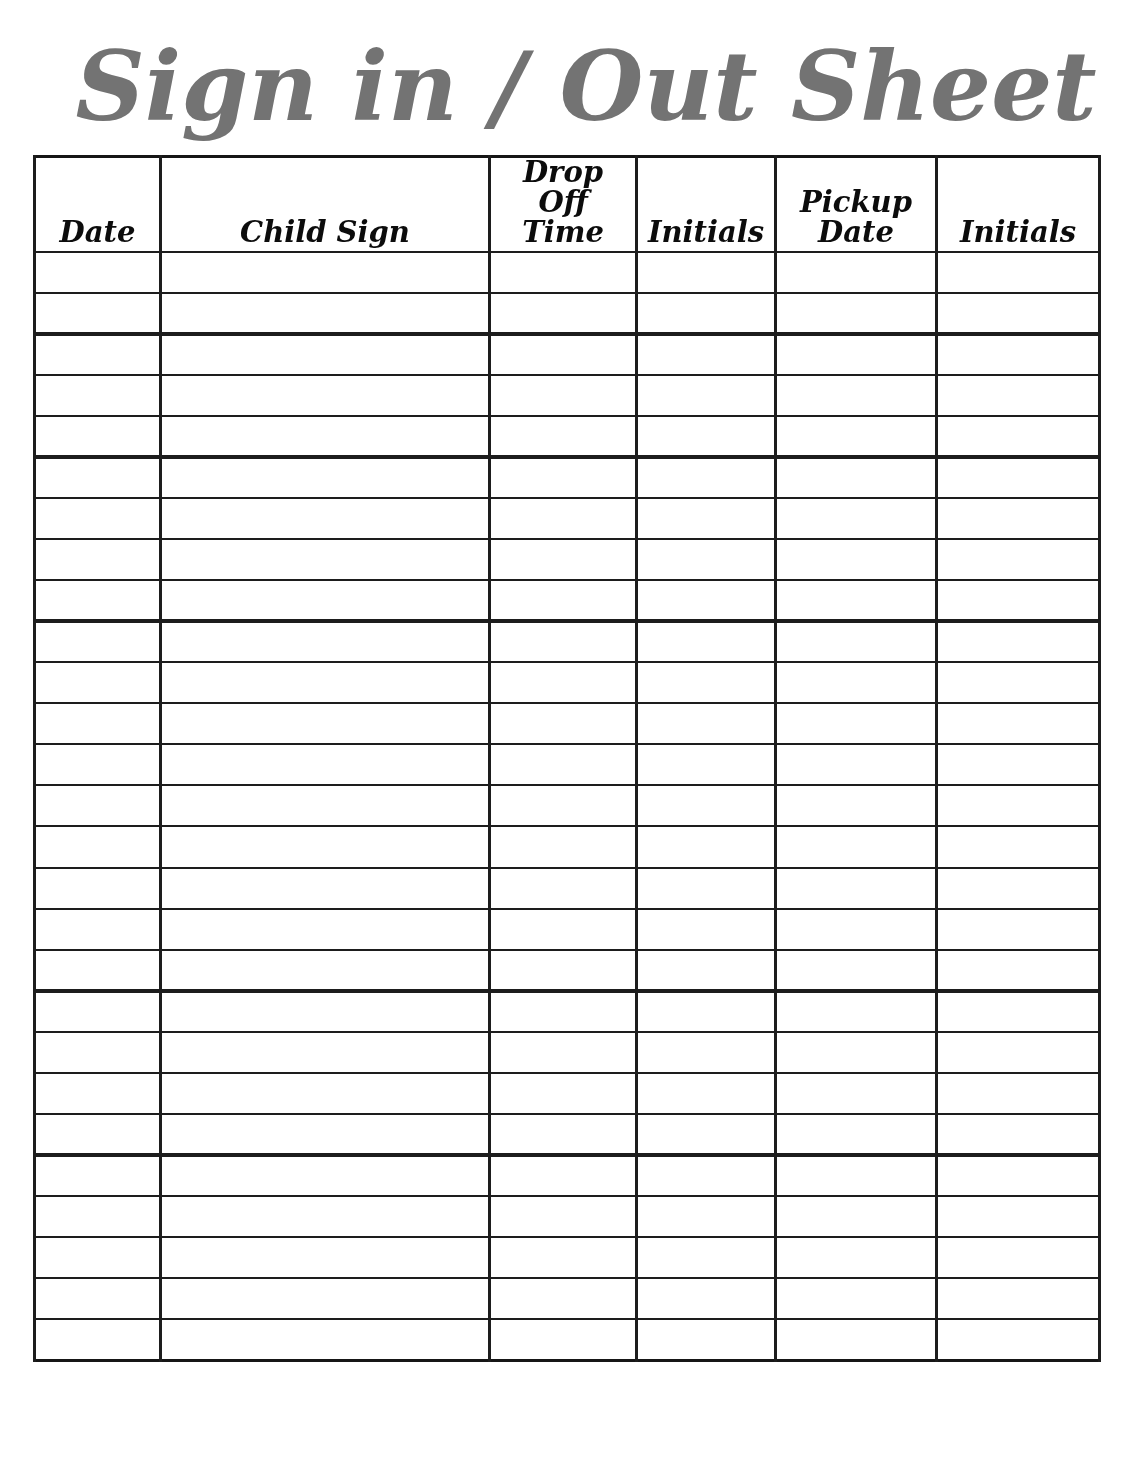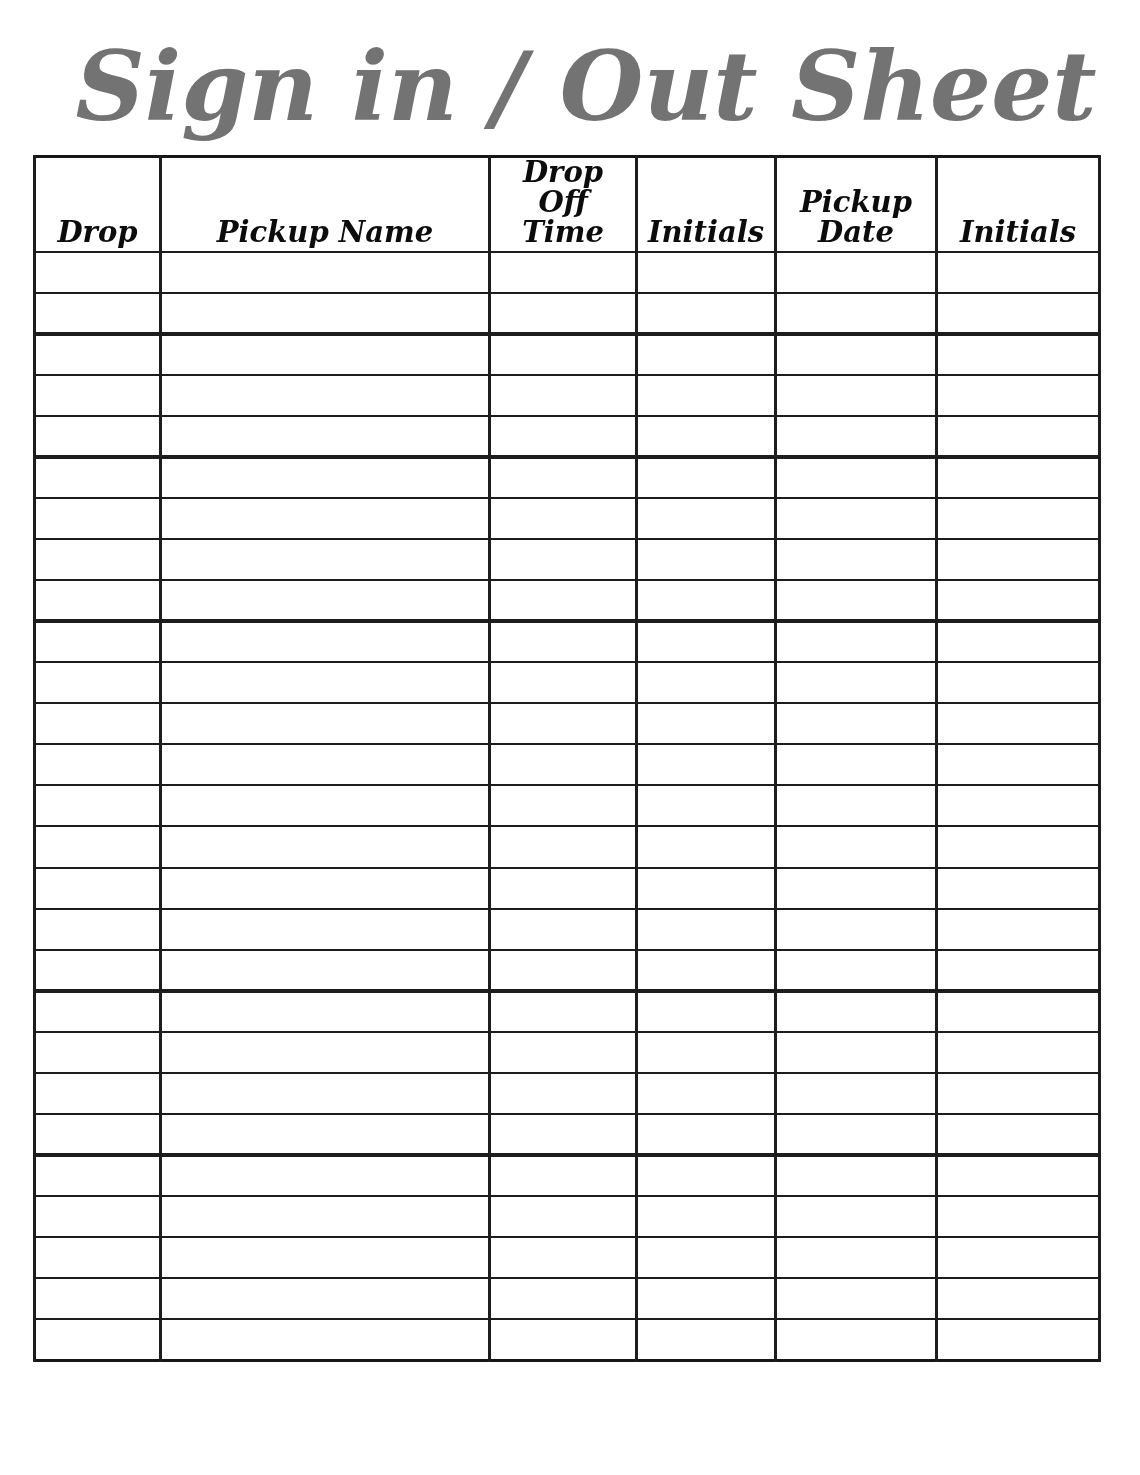--- a/index.html
+++ b/index.html
@@ -88,22 +88,22 @@
     <colgroup>
       <col class="c-date">
       <col class="c-name">
       <col class="c-dropoff">
       <col class="c-init1">
       <col class="c-pickup">
       <col class="c-init2">
     </colgroup>
     <thead>
       <tr>
-        <th>Drop</th>
-        <th>Pickup Name</th>
+        <th>Date</th>
+        <th>Child Sign</th>
         <th>Drop Off Time</th>
         <th>Initials</th>
         <th>Pickup Date</th>
         <th>Initials</th>
       </tr>
     </thead>
     <tbody id="sheet-body">
         <tr>
           <td></td>
           <td></td>

